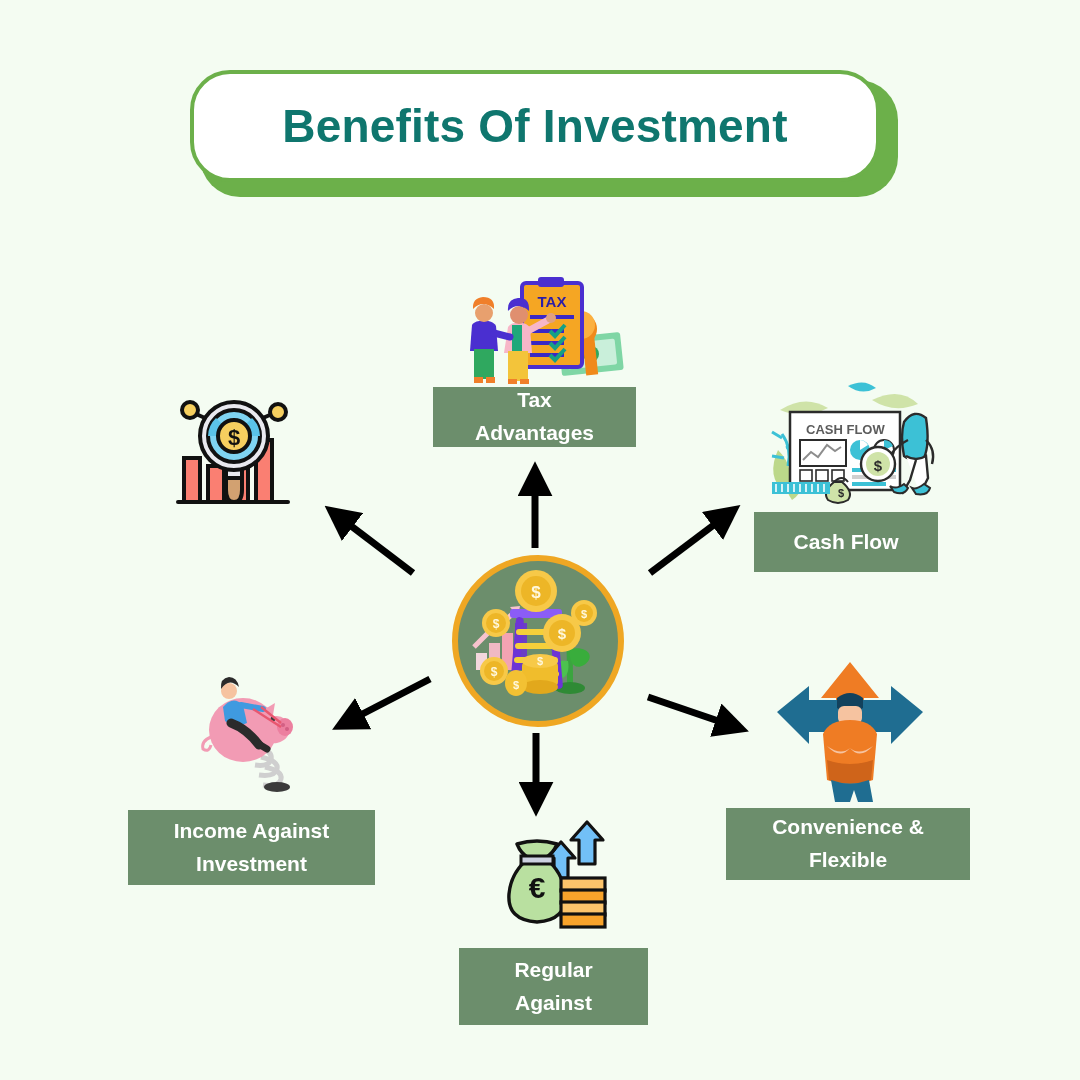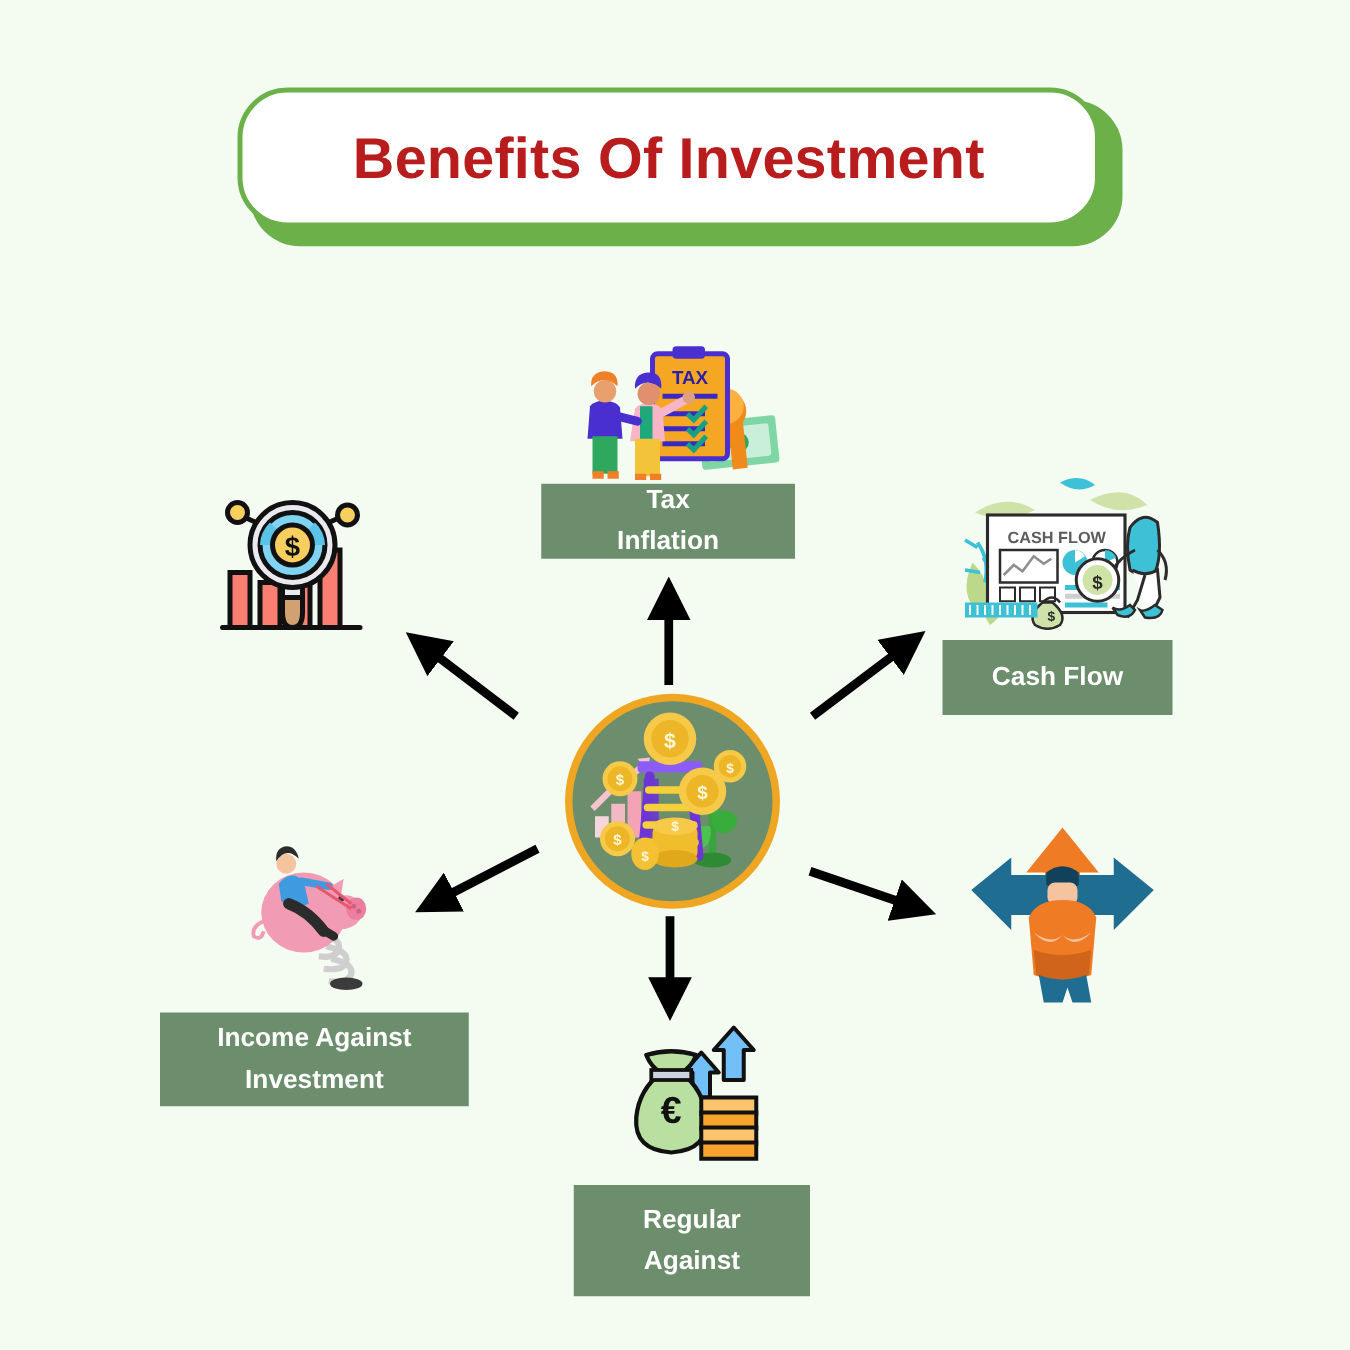--- a/index.html
+++ b/index.html
@@ -16,21 +16,21 @@
   .title-shadow {
     position: absolute; left: 10px; top: 10px; width: 698px; height: 117px;
     background: #6cb04a; border-radius: 40px;
   }
   .title-card {
     position: absolute; left: 0; top: 0; width: 690px; height: 112px;
     background: #ffffff; border: 4px solid #6cb04a; border-radius: 40px;
     display: flex; align-items: center; justify-content: center;
   }
   .title-text {
-    font-size: 46px; font-weight: bold; color: #b91c1c; letter-spacing: 0.2px;
+    font-size: 46px; font-weight: bold; color: #0f766e; letter-spacing: 0.2px;
     white-space: nowrap;
   }
 
   
   .label {
     position: absolute; background: #6c8e6c; color: #ffffff;
     font-weight: bold; font-size: 21px; line-height: 1.55;
     display: flex; align-items: center; justify-content: center;
     text-align: center; padding: 6px 10px;
   }
@@ -182,21 +182,21 @@
         <path d="M23 34 q10 -10 21 0 q1 -12 -11 -12 q-11 1 -10 12z" fill="#f07f2a"></path>
         <path d="M44 58 L60 62" stroke="#4a2fd0" stroke-width="7" stroke-linecap="round"></path>
         <rect x="24" y="102" width="9" height="6" fill="#f07f2a"></rect>
         <rect x="36" y="102" width="9" height="6" fill="#f07f2a"></rect>
       </g>
     </svg>
   </div>
   <div class="label" style="left:433px; top:387px; width:203px; height:60px;">
     <span>
       <span>Tax</span><br>
-      <span>Inflation</span>
+      <span>Advantages</span>
     </span>
   </div>
 
   <div class="icon-box" style="left:760px; top:382px;">
     <svg width="175" height="122" viewBox="0 0 175 122">
 
       <path d="M20 28 q25 -16 48 -2 q-24 12 -48 2z" fill="#cfe3a8"></path>
       <path d="M112 18 q28 -14 46 4 q-24 10 -46 -4z" fill="#cfe3a8"></path>
       <path d="M88 4 q16 -8 28 2 q-14 8 -28 -2z" fill="#3cc1d6"></path>
 
@@ -285,40 +285,46 @@
 
       <path d="M62 38 q13 -10 26 0 l0 10 q-13 8 -26 0z" fill="#12415c"></path>
       <rect x="63" y="46" width="24" height="18" rx="6" fill="#f6c3a0"></rect>
       <path d="M48 74 q6 -14 27 -14 q21 0 27 14 l-4 46 q-23 8 -46 0z" fill="#ef7c24"></path>
       <path d="M52 100 q23 8 46 0 l-2 20 q-21 7 -42 0z" fill="#cf641a"></path>
       <path d="M56 120 q19 7 38 0 l4 22 l-15 0 l-4 -12 l-4 12 l-15 0z" fill="#1f6d91"></path>
       <path d="M52 86 q14 10 23 2 q-10 12 -23 -2z" fill="#f6c3a0"></path>
       <path d="M98 86 q-14 10 -23 2 q10 12 23 -2z" fill="#f6c3a0"></path>
     </svg>
   </div>
+  <div class="label" style="left:726px; top:808px; width:244px; height:72px;">
+    <span>
+      <span>Convenience &amp;</span><br>
+      <span>Flexible</span>
+    </span>
+  </div>
 
   <div class="icon-box" style="left:487px; top:820px;">
     <svg width="130" height="115" viewBox="0 0 130 115">
 
       <path d="M100 2 L116 20 L108 20 L108 44 L92 44 L92 20 L84 20 z" fill="#72c0f7" stroke="#111" stroke-width="3.2" stroke-linejoin="round"></path>
       <path d="M74 22 L88 38 L81 38 L81 58 L67 58 L67 38 L60 38 z" fill="#72c0f7" stroke="#111" stroke-width="3.2" stroke-linejoin="round"></path>
 
       <path d="M30 24 q20 -6 40 0 q-4 10 -12 14 q18 14 20 36 q2 26 -28 28 q-30 -2 -28 -28 q2 -22 20 -36 q-8 -4 -12 -14z" fill="#b9e0a0" stroke="#111" stroke-width="3.4" stroke-linejoin="round"></path>
       <rect x="34" y="36" width="32" height="8" fill="#ccd2e0" stroke="#111" stroke-width="3"></rect>
       <text x="50" y="78" font-size="30" font-weight="bold" fill="#111" text-anchor="middle" font-family="'Liberation Sans', sans-serif">€</text>
 
       <g stroke="#111" stroke-width="3.2">
         <rect x="74" y="58" width="44" height="13" fill="#fcc46b"></rect>
         <rect x="74" y="70" width="44" height="13" fill="#f8a32b"></rect>
         <rect x="74" y="82" width="44" height="13" fill="#fcc46b"></rect>
         <rect x="74" y="94" width="44" height="13" fill="#f8a32b"></rect>
       </g>
     </svg>
   </div>
-  <div class="label" style="left:459px; top:948px; width:189px; height:89px;">
+  <div class="label" style="left:459px; top:948px; width:189px; height:77px;">
     <span>
       <span>Regular</span><br>
       <span>Against</span>
     </span>
   </div>
 
   <div class="icon-box" style="left:195px; top:665px;">
     <svg width="120" height="125" viewBox="0 0 120 125">
 
       <g stroke="#cfcfcf" stroke-width="5" fill="none">

